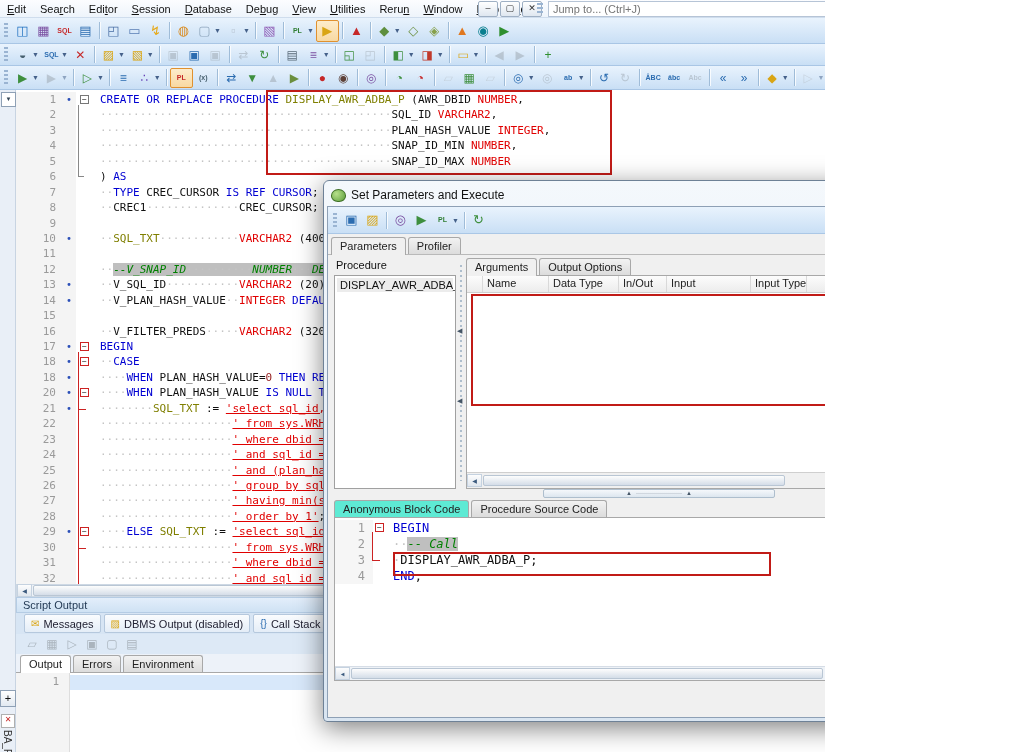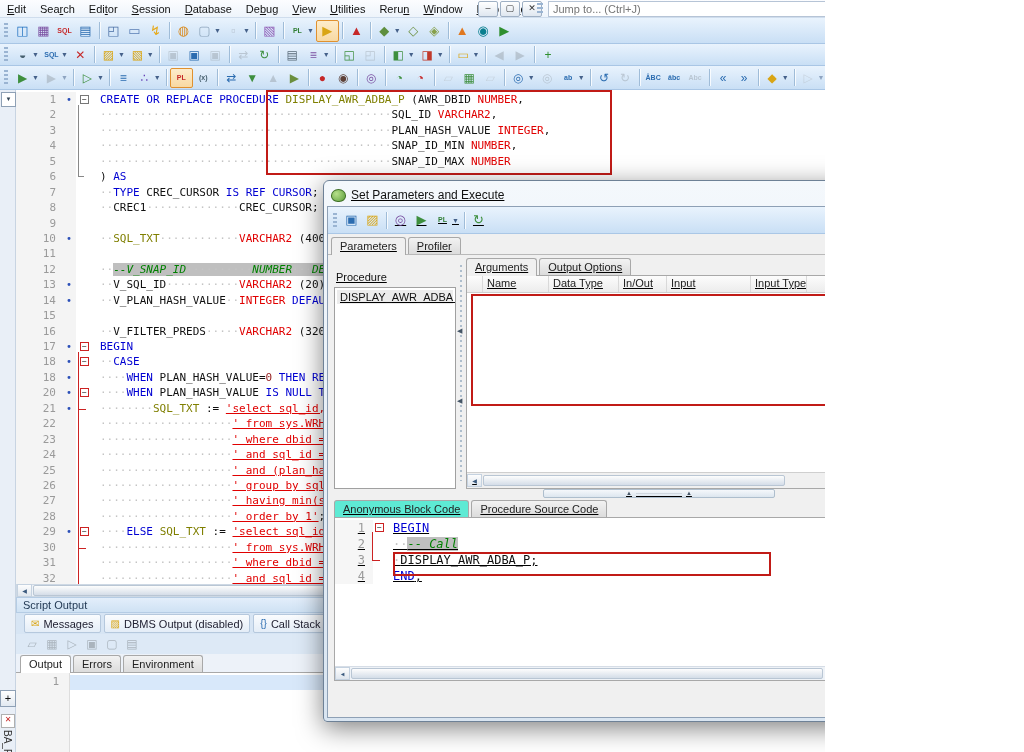--- a/index.html
+++ b/index.html
@@ -107,34 +107,34 @@
   .tab.active{background:#fff;position:relative;top:1px;padding-bottom:3px;}
   .sop-grid{position:absolute;left:16px;top:673px;width:1008px;height:79px;background:#fff;display:flex;}
   .sop-gutter{width:54px;background:#f4f4f4;border-right:1px solid #ddd;color:#9a9a9a;
     font-family:"DejaVu Sans Mono",monospace;text-align:right;padding:2px 10px 0 0;box-sizing:border-box;}
   .sop-body{flex:1;}
   .sop-rowhl{height:15px;margin-top:2px;background:#d8e8fa;}
   
   .dialog{position:absolute;left:323px;top:180px;width:672px;height:542px;box-sizing:border-box;
     border:1px solid #6e8196;border-radius:6px 6px 4px 4px;
     background:linear-gradient(#f4f8fc,#d9e5f1);box-shadow:0 6px 26px rgba(0,0,0,.5);
-    padding:3px;display:flex;flex-direction:column;z-index:40;text-decoration:underline;}
+    padding:3px;display:flex;flex-direction:column;z-index:40;}
   .dlg-title{height:22px;display:flex;align-items:center;gap:5px;padding:0 4px;font-size:12px;color:#111;}
   .toad-icon{width:15px;height:13px;border-radius:50% 50% 45% 45%;
     background:radial-gradient(circle at 35% 35%,#b6e08a,#5d9e3c);border:1px solid #3f7026;box-sizing:border-box;}
   .dlg-wbtns{margin-left:auto;display:flex;gap:1px;}
   .dwb{width:25px;height:17px;border:1px solid #8ea0b5;border-radius:2px;
     background:linear-gradient(#fdfefe,#dce4ec);font-size:10px;line-height:15px;text-align:center;color:#222;}
   .dlg-body{flex:1;background:#f0f0f0;border:1px solid #8ea0b5;display:flex;flex-direction:column;min-height:0;}
   .dlg-toolbar{height:26px;background:linear-gradient(#e9f3fd,#c9dff5);border-bottom:1px solid #aac7e6;
     display:flex;align-items:center;padding:0 4px;flex:0 0 auto;}
   .dlg-tabs{height:20px;display:flex;align-items:flex-end;padding-left:3px;border-bottom:1px solid #b9b9b9;flex:0 0 auto;}
   .dlg-tabs .tab.active,.dlg-rtabs .tab.active{background:#f0f0f0;}
   .dlg-main{flex:0 0 232px;display:flex;padding:2px 6px 0 6px;min-height:0;}
-  .dlg-left{width:122px;display:flex;flex-direction:column;flex:0 0 auto;margin-top:12px;}
+  .dlg-left{width:122px;display:flex;flex-direction:column;flex:0 0 auto;}
   .proc-label{height:16px;padding:2px 2px 0 2px;color:#111;}
   .proc-list{flex:1;background:#fff;border:1px solid #a0a0a0;padding:2px;overflow:hidden;}
   .proc-item{background:#ececec;padding:1px 3px;color:#111;white-space:nowrap;}
   .dlg-vsplit{width:10px;position:relative;flex:0 0 auto;}
   .dlg-vsplit .vdots{position:absolute;left:4px;top:8px;bottom:8px;width:2px;
     background:repeating-linear-gradient(#aebecd 0 2px,transparent 2px 5px);}
   .dlg-vsplit .varr{position:absolute;left:1px;font-size:7px;color:#456;}
   .dlg-right{flex:1;display:flex;flex-direction:column;min-width:0;}
   .dlg-rtabs{height:18px;display:flex;align-items:flex-end;flex:0 0 auto;}
   .dlg-grid{flex:1;border:1px solid #a8a8a8;background:#fff;display:flex;flex-direction:column;min-height:0;}

